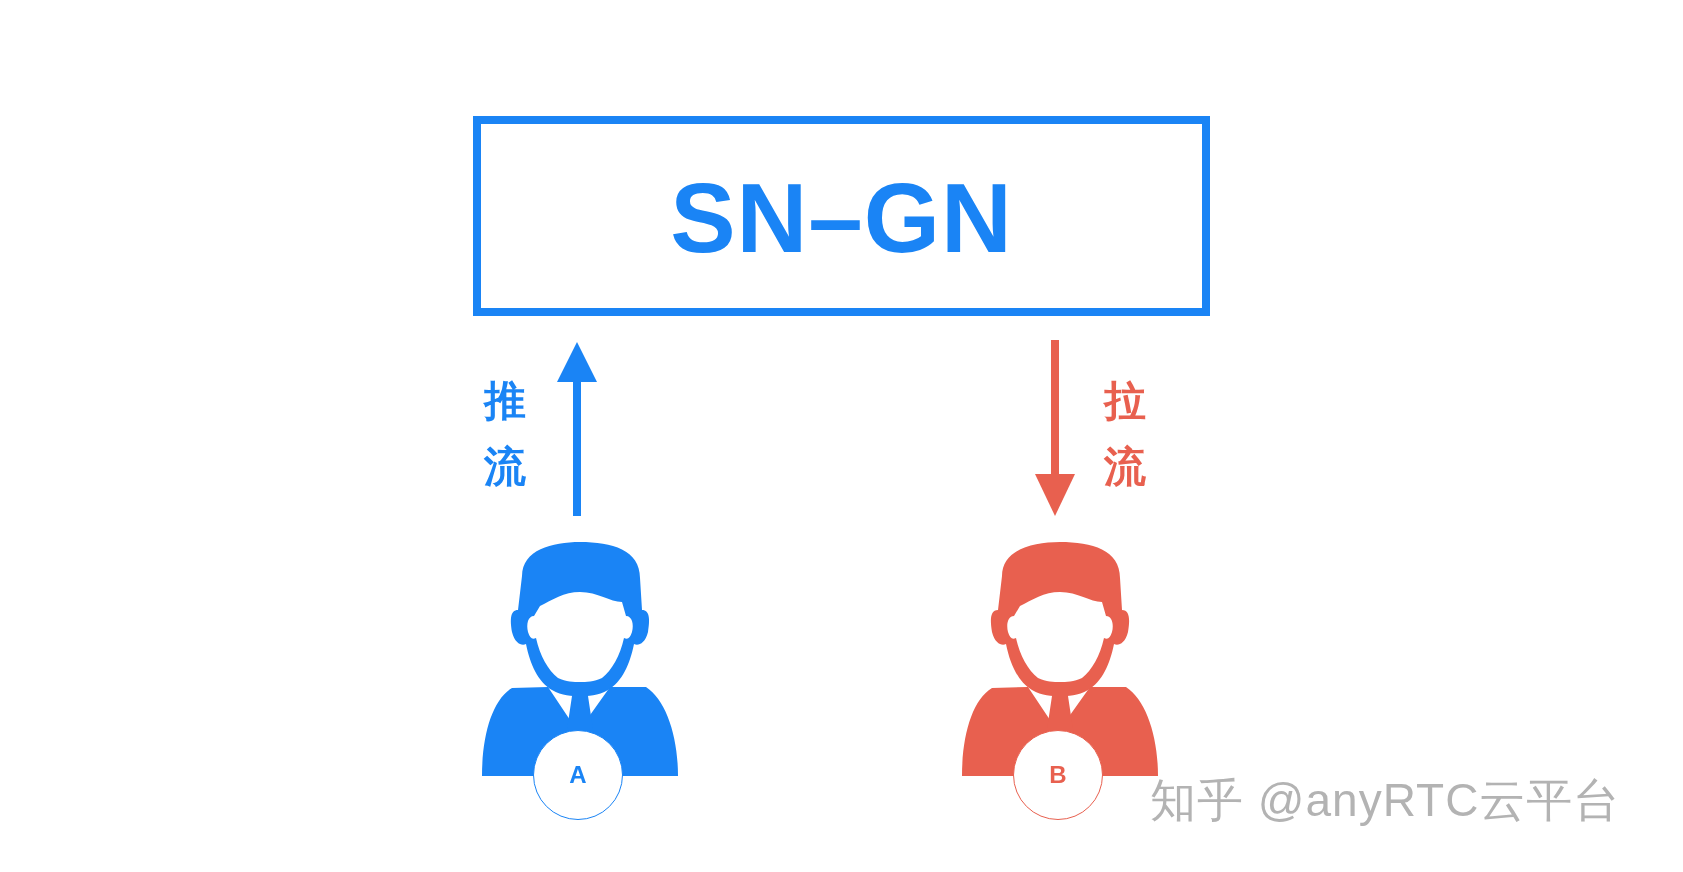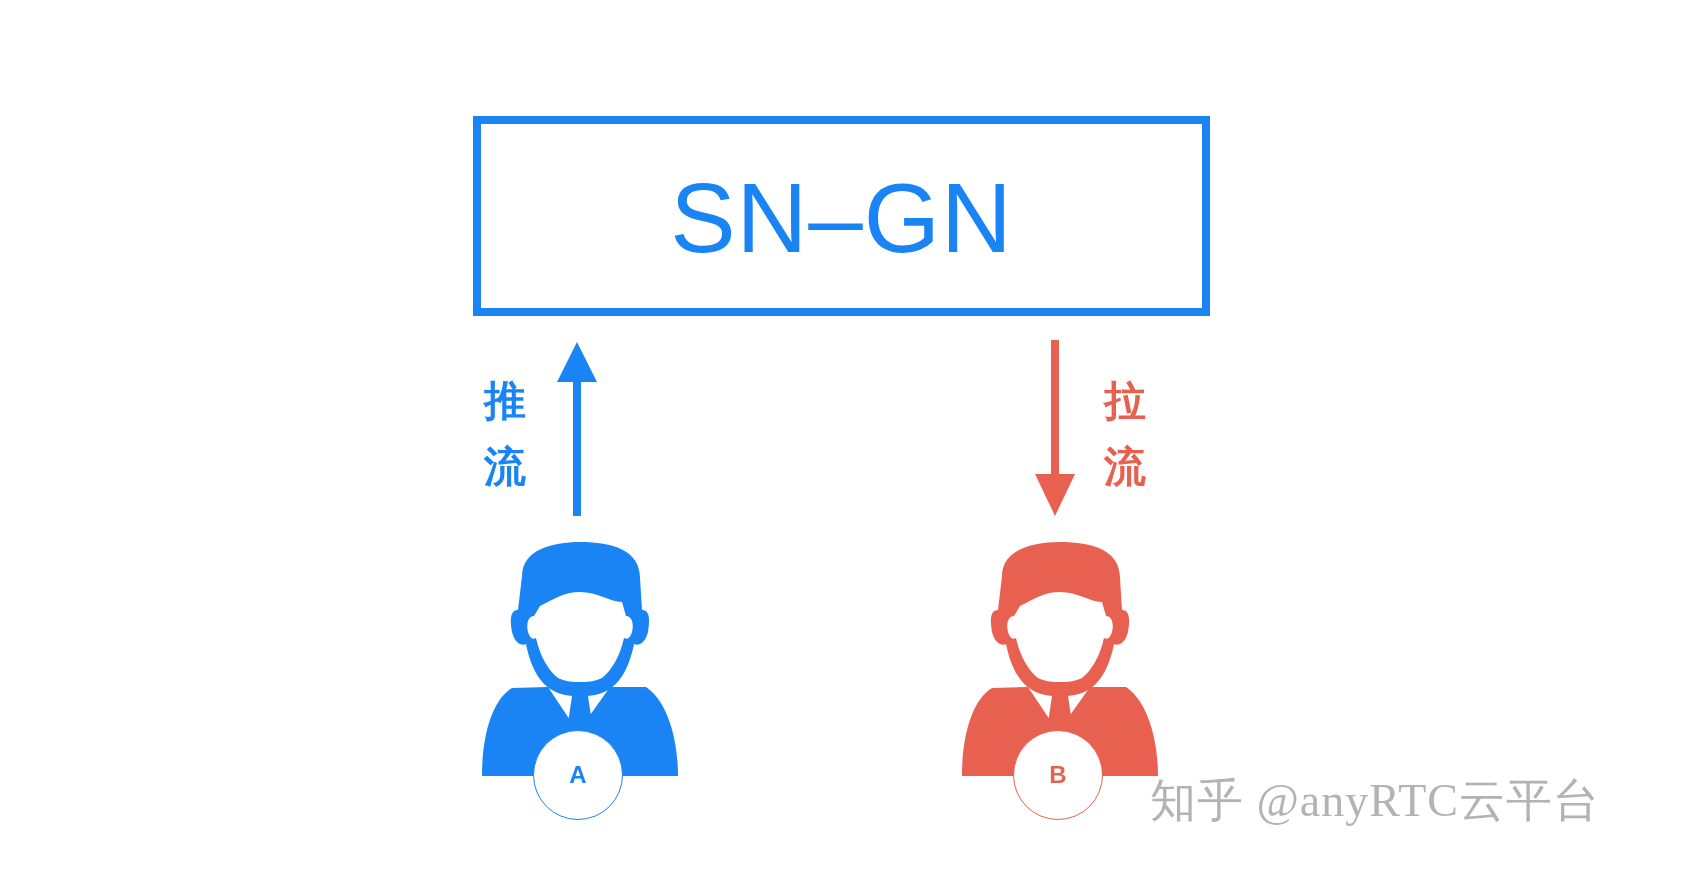--- a/index.html
+++ b/index.html
@@ -12,21 +12,21 @@
   }
   .node-box {
     position: absolute;
     left: 473px; top: 116px;
     width: 721px; height: 184px;
     border: 8px solid #1a84f5;
     display: flex; align-items: center; justify-content: center;
   }
   .node-title {
     font-family: "Liberation Sans", sans-serif;
-    font-weight: normal;
+    font-weight: bold;
     font-size: 98px;
     letter-spacing: 1px;
     color: #1a84f5;
     line-height: 1;
     margin-top: 4px;
   }
   .arrow-svg { position: absolute; }
   .vlabel {
     position: absolute;
     font-family: "DejaVu Sans", sans-serif;
@@ -46,21 +46,21 @@
     background: #ffffff;
     box-sizing: border-box;
     display: flex; align-items: center; justify-content: center;
     font-family: "Liberation Sans", sans-serif;
     font-weight: bold;
     font-size: 24px;
   }
   .watermark {
     position: absolute;
     left: 1150px; top: 770px;
-    font-family: Liberation Serif, serif;
+    font-family: Liberation Sans, sans-serif;
     font-size: 46px;
     color: #b3b3b3;
     white-space: nowrap;
     letter-spacing: 1px;
   }
 </style>
 </head>
 <body>
 
 <div class="node-box">

